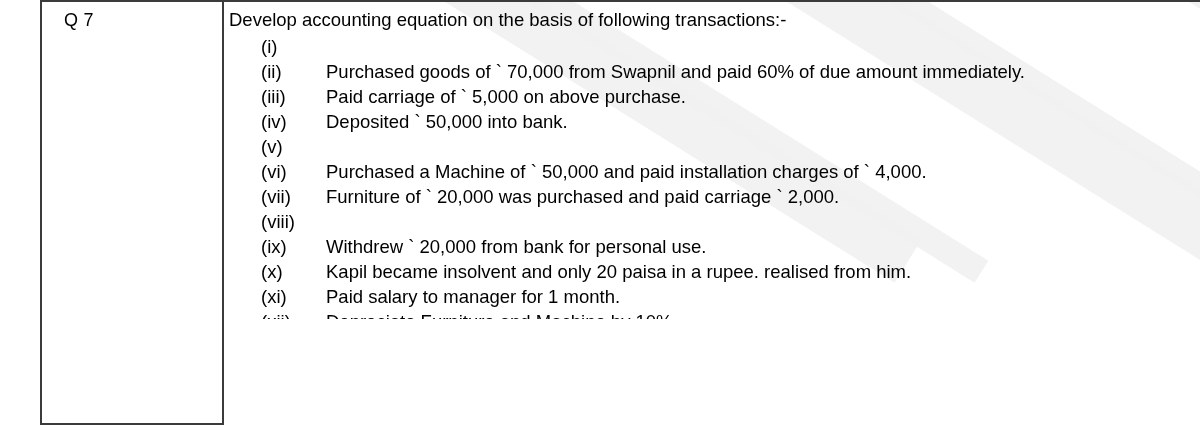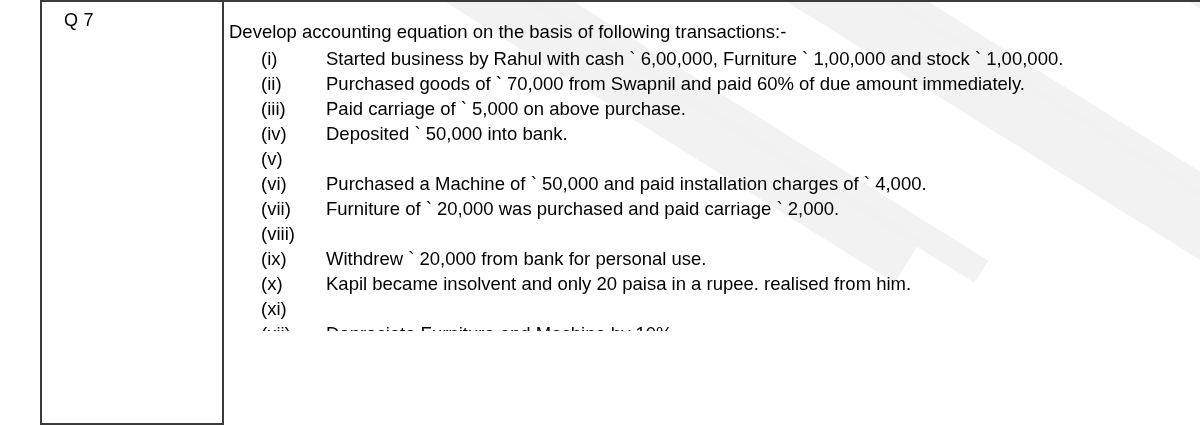--- a/index.html
+++ b/index.html
@@ -87,21 +87,21 @@
   .content {
     position: absolute;
     left: 186px;
     top: 5px;
     width: 960px;
     font-size: 18.5px;
     line-height: 25px;
   }
 
   .intro {
-    margin: 12px 0 2px 0;
+    margin: 0 0 2px 0;
     padding-left: 1px;
   }
 
   .items {
     list-style: none;
     margin: 0;
     padding: 0;
   }
   .item {
     display: flex;
@@ -138,21 +138,20 @@
     <div class="row-bottom-left"></div>
 
     <div class="qcell">Q 7</div>
 
     <div class="content">
       <p class="intro">Develop accounting equation on the basis of following transactions:-</p>
 
       <div class="items">
         <div class="item">
           <span class="marker">(i)</span>
-          <span class="itext">Started business by Rahul with cash ` 6,00,000, Furniture ` 1,00,000 and stock ` 1,00,000.</span>
         </div>
         <div class="item">
           <span class="marker">(ii)</span>
           <span class="itext">Purchased goods of ` 70,000 from Swapnil and paid 60% of due amount immediately.</span>
         </div>
         <div class="item">
           <span class="marker">(iii)</span>
           <span class="itext">Paid carriage of ` 5,000 on above purchase.</span>
         </div>
         <div class="item">
@@ -176,20 +175,21 @@
         <div class="item">
           <span class="marker">(ix)</span>
           <span class="itext">Withdrew ` 20,000 from bank for personal use.</span>
         </div>
         <div class="item">
           <span class="marker">(x)</span>
           <span class="itext">Kapil became insolvent and only 20 paisa in a rupee. realised from him.</span>
         </div>
         <div class="item">
           <span class="marker">(xi)</span>
+          <span class="itext">Paid salary to manager for 1 month.</span>
         </div>
         <div class="item clipped">
           <span class="marker">(xii)</span>
           <span class="itext">Depreciate Furniture and Machine by 10%</span>
         </div>
       </div>
     </div>
   </div>
 </div>
 

